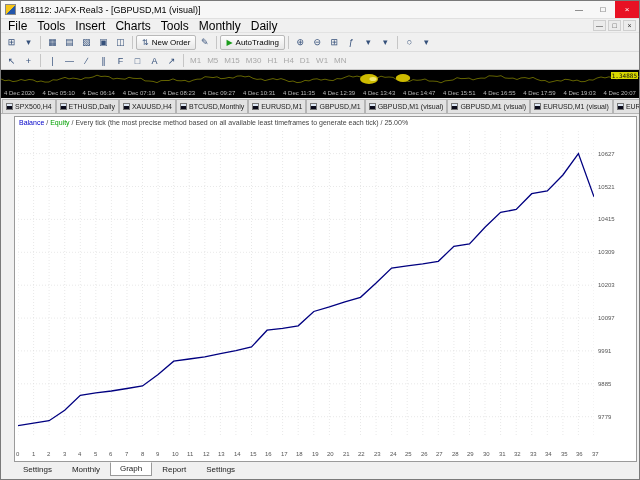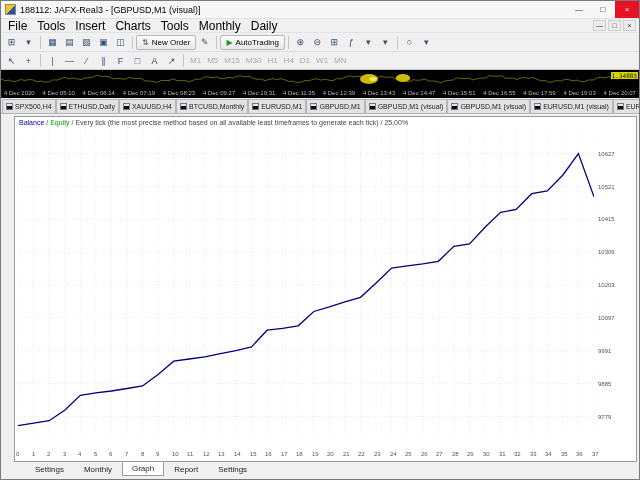--- a/index.html
+++ b/index.html
@@ -62,21 +62,21 @@
     border:1px solid #9a9a9a;overflow:hidden;}
   .graph-header{position:absolute;top:2px;left:4px;font-size:7px;color:#444;white-space:nowrap;}
   .hdr-balance{color:#0000c8;}
   .hdr-equity{color:#00a000;}
   .plot{position:absolute;left:3px;top:14px;right:42px;bottom:14px;}
   .ylabels{position:absolute;top:14px;right:2px;width:39px;bottom:14px;}
   .ylabels span{position:absolute;left:3px;font-size:6px;color:#555;}
   .xlabels{position:absolute;left:3px;right:42px;bottom:1px;height:10px;}
   .xlabels span{position:absolute;top:1px;font-size:6px;color:#555;}
   .ttabs{position:absolute;left:0;right:0;bottom:0;height:16px;background:#f0f0f0;
-    display:flex;align-items:flex-start;padding-left:24px;}
+    display:flex;align-items:flex-start;padding-left:12px;}
   .ttab{font-size:8px;padding:1px 9px 2px;border:1px solid transparent;color:#222;}
   .ttab.active{background:#fff;border-color:#9a9a9a;border-top-color:#fff;margin-top:-1px;
     font-weight:normal;}
 </style>
 </head>
 <body>
 
 <div class="window">
 
   <div class="titlebar">

